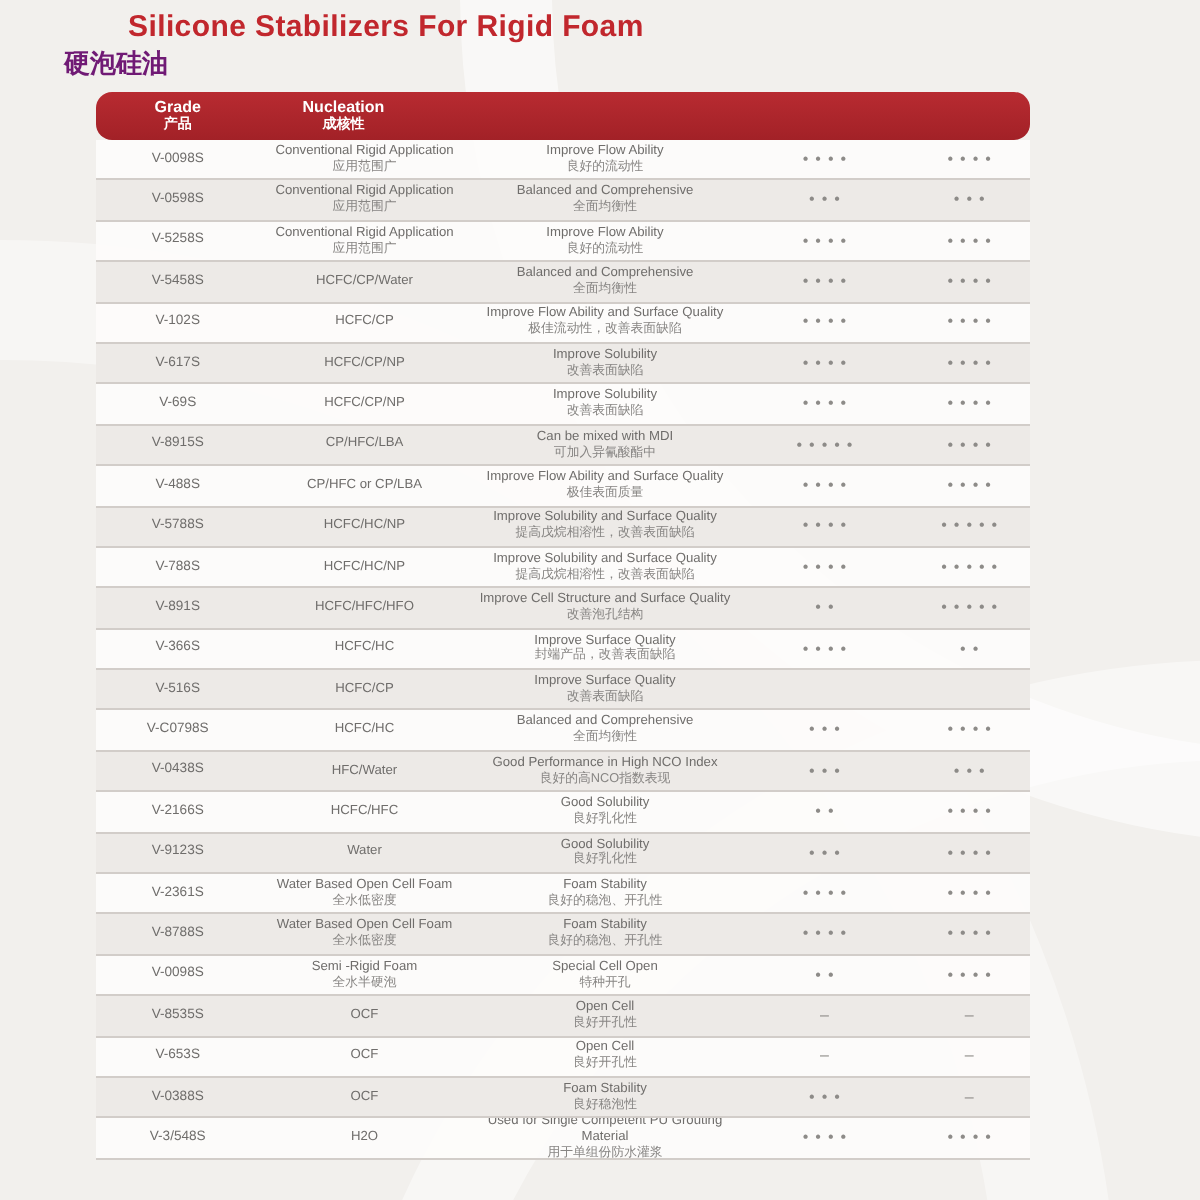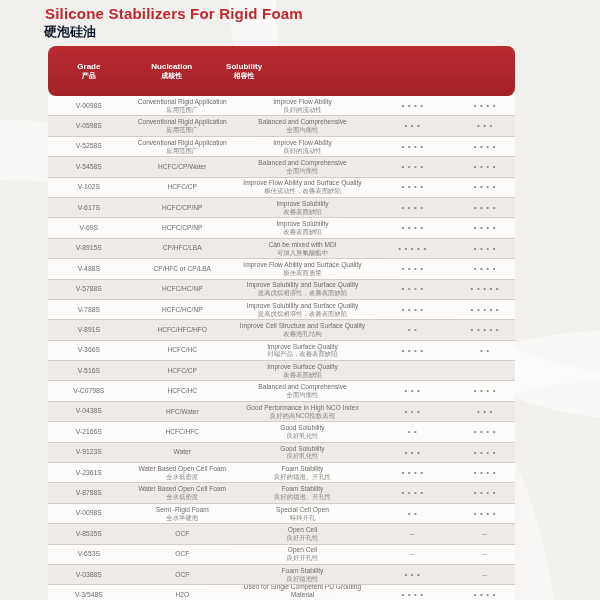--- a/index.html
+++ b/index.html
@@ -9,32 +9,32 @@
     font-family:"Liberation Sans", sans-serif;
     position:relative; overflow:hidden;
   }
   
   .arc { position:absolute; border-radius:50%; pointer-events:none; }
   .arc1 { width:760px; height:760px; border:46px solid rgba(255,255,255,0.55); top:-430px; left:230px; }
   .arc2 { width:1000px; height:1000px; border:60px solid rgba(255,255,255,0.40); top:120px; left:-560px; }
   .arc3 { width:820px; height:820px; border:50px solid rgba(255,255,255,0.45); top:330px; left:160px; }
 
   .page-title {
-    position:absolute; left:45px; top:5px;
+    position:absolute; left:64px; top:5px;
     color:#c1272d; font-weight:bold; font-size:15px; letter-spacing:0.2px;
   }
   .page-subtitle {
-    position:absolute; left:44px; top:23px;
-    color:#0f172a; font-weight:bold; font-size:13px;
+    position:absolute; left:32px; top:23px;
+    color:#701a75; font-weight:bold; font-size:13px;
   }
 
   .tbl { position:absolute; left:48px; top:46px; width:467px; }
 
   .thead {
-    display:flex; height:50px;
+    display:flex; height:24px;
     background:linear-gradient(180deg,#b82b31 0%, #a22127 100%);
     border-radius:8px; color:#ffffff; align-items:stretch;
   }
   .th {
     display:flex; flex-direction:column; align-items:center; justify-content:center;
     text-align:center; line-height:1.2;
   }
   .th .en { font-size:8px; font-weight:bold; }
   .th .zh { font-size:7px; font-weight:bold; margin-top:1px; }
 
@@ -68,24 +68,20 @@
 <div class="tbl">
   <div class="thead">
     <div class="th c0">
       <span class="en">Grade</span>
       <span class="zh">产品</span>
     </div>
     <div class="th c3">
       <span class="en">Nucleation</span>
       <span class="zh">成核性</span>
     </div>
-    <div class="th c4">
-      <span class="en">Solubility</span>
-      <span class="zh">相容性</span>
-    </div>
   </div>
   <div class="tbody" id="tbody">
       <div class="tr">
         <div class="td grade c0">V-0098S</div>
         <div class="td c1">
           <div class="en">Conventional Rigid Application</div>
           <div class="zh">应用范围广</div>
         </div>
         <div class="td c2">
           <div class="en">Improve Flow Ability</div>

